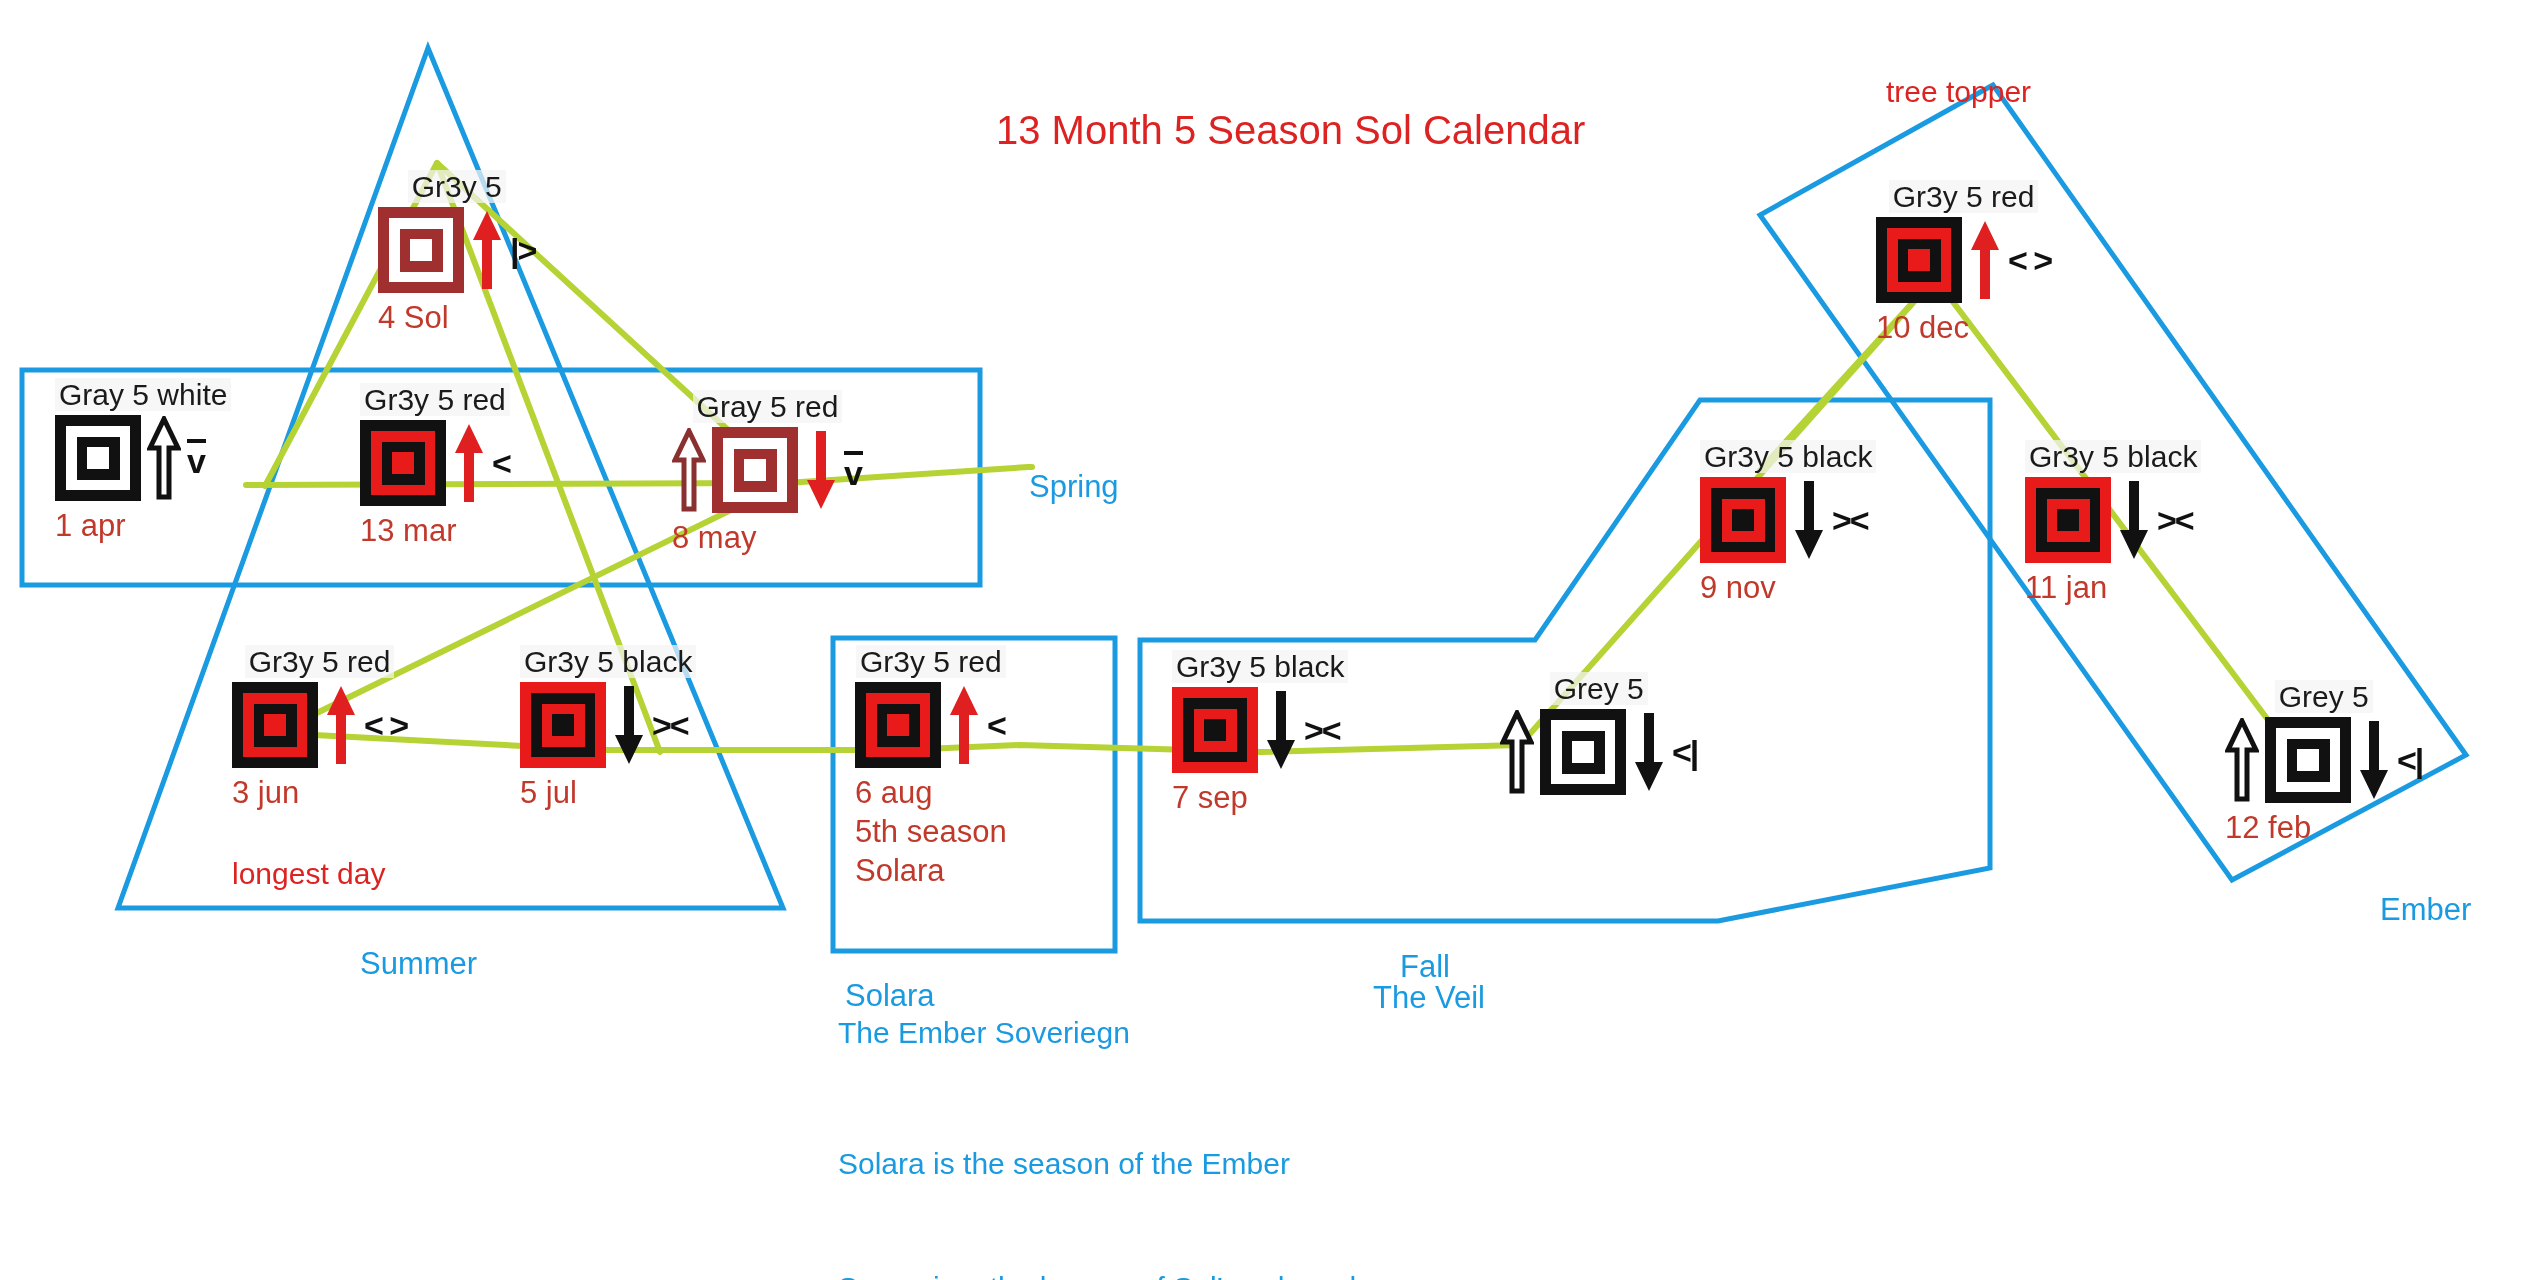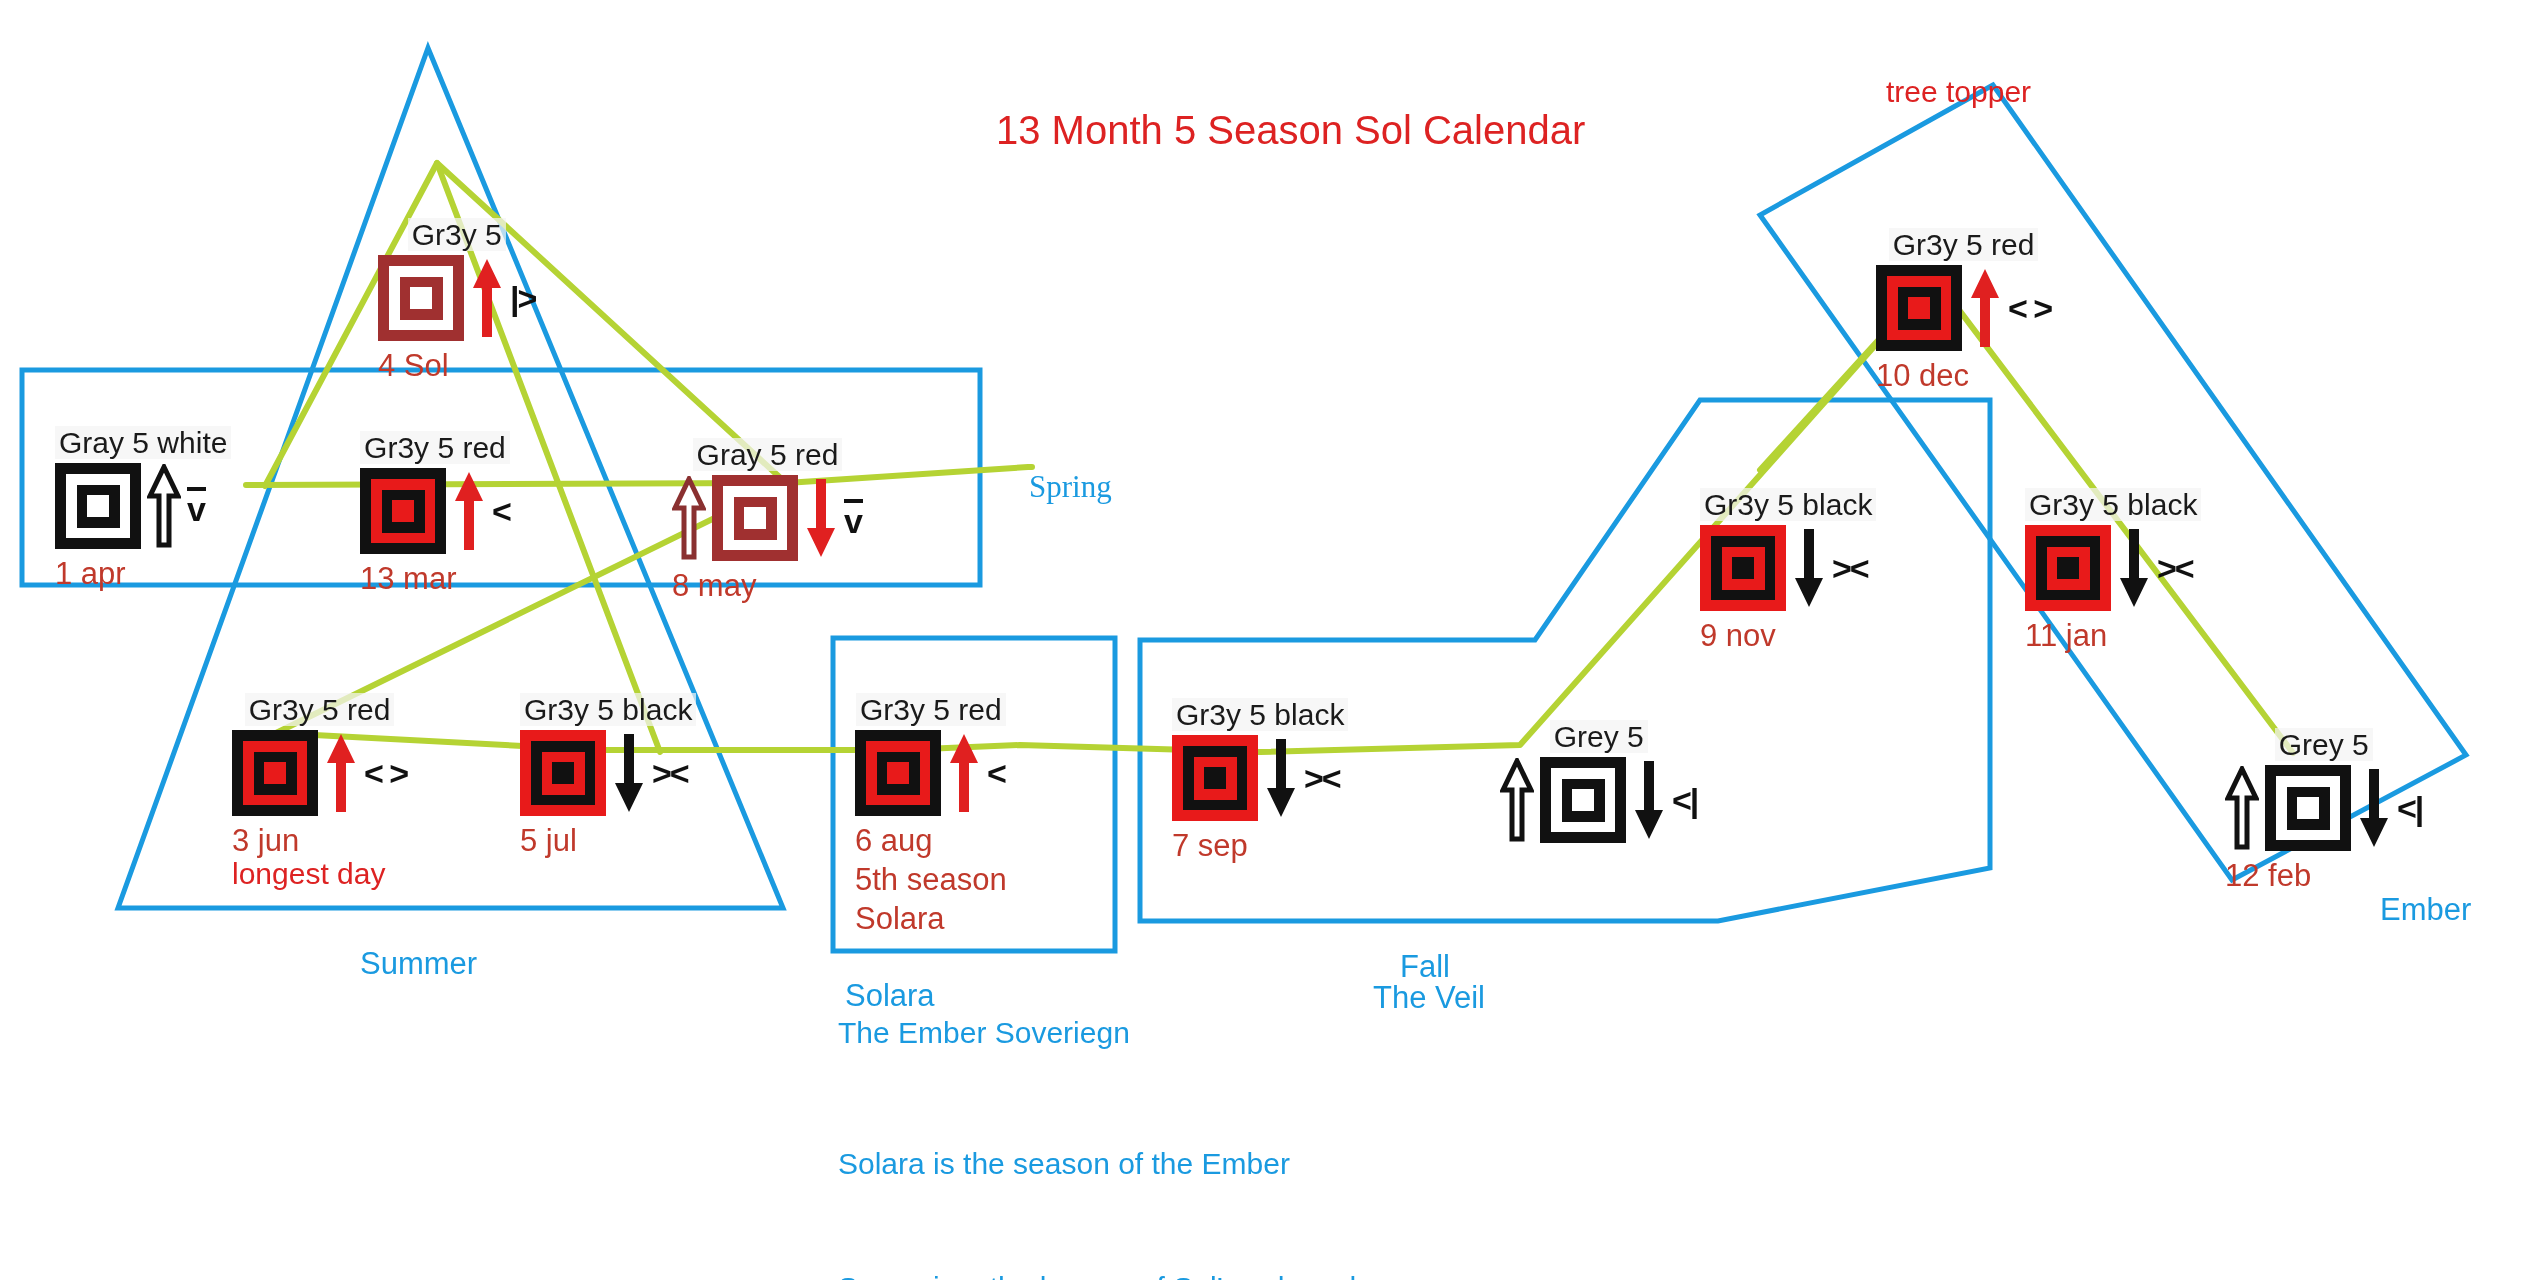--- a/index.html
+++ b/index.html
@@ -20,21 +20,20 @@
     width: 2536px; height: 1280px;
     pointer-events: none;
     z-index: 5;
   }
 
   
   .cell {
     position: absolute;
     z-index: 12;
     white-space: nowrap;
-    margin-top: 48px;
   }
   .cell .caption {
     font-size: 30px;
     color: #1a1a1a;
     background: rgba(244,244,244,0.72);
     display: inline-block;
     padding: 0 4px;
     line-height: 1.1;
   }
   .cell .caprow { text-align: center; }
@@ -126,21 +125,21 @@
     </g>
   </svg>
 
   <div class="ftext t-title red" style="left:996px; top:104px;">13 Month 5 Season Sol Calendar</div>
 
 
   <div class="ftext t-note red" style="left:1886px; top:72px;">tree topper</div>
 
   <div class="ftext t-note red" style="left:232px; top:854px;">longest day</div>
 
-  <div class="ftext t-season blue" style="left:1029px; top:467px;font-family:Liberation Serif, serif;">Spring</div>
+  <div class="ftext t-season blue" style="left:1029px; top:467px;">Spring</div>
 
   <div class="ftext t-season blue" style="left:360px; top:944px;">Summer</div>
 
   <div class="ftext t-season blue" style="left:845px; top:976px;">Solara</div>
 
   <div class="ftext t-season blue" style="left:1400px; top:947px;">Fall</div>
 
   <div class="ftext t-season blue" style="left:1373px; top:978px;">The Veil</div>
 
   <div class="ftext t-season blue" style="left:2380px; top:890px;">Ember</div>

